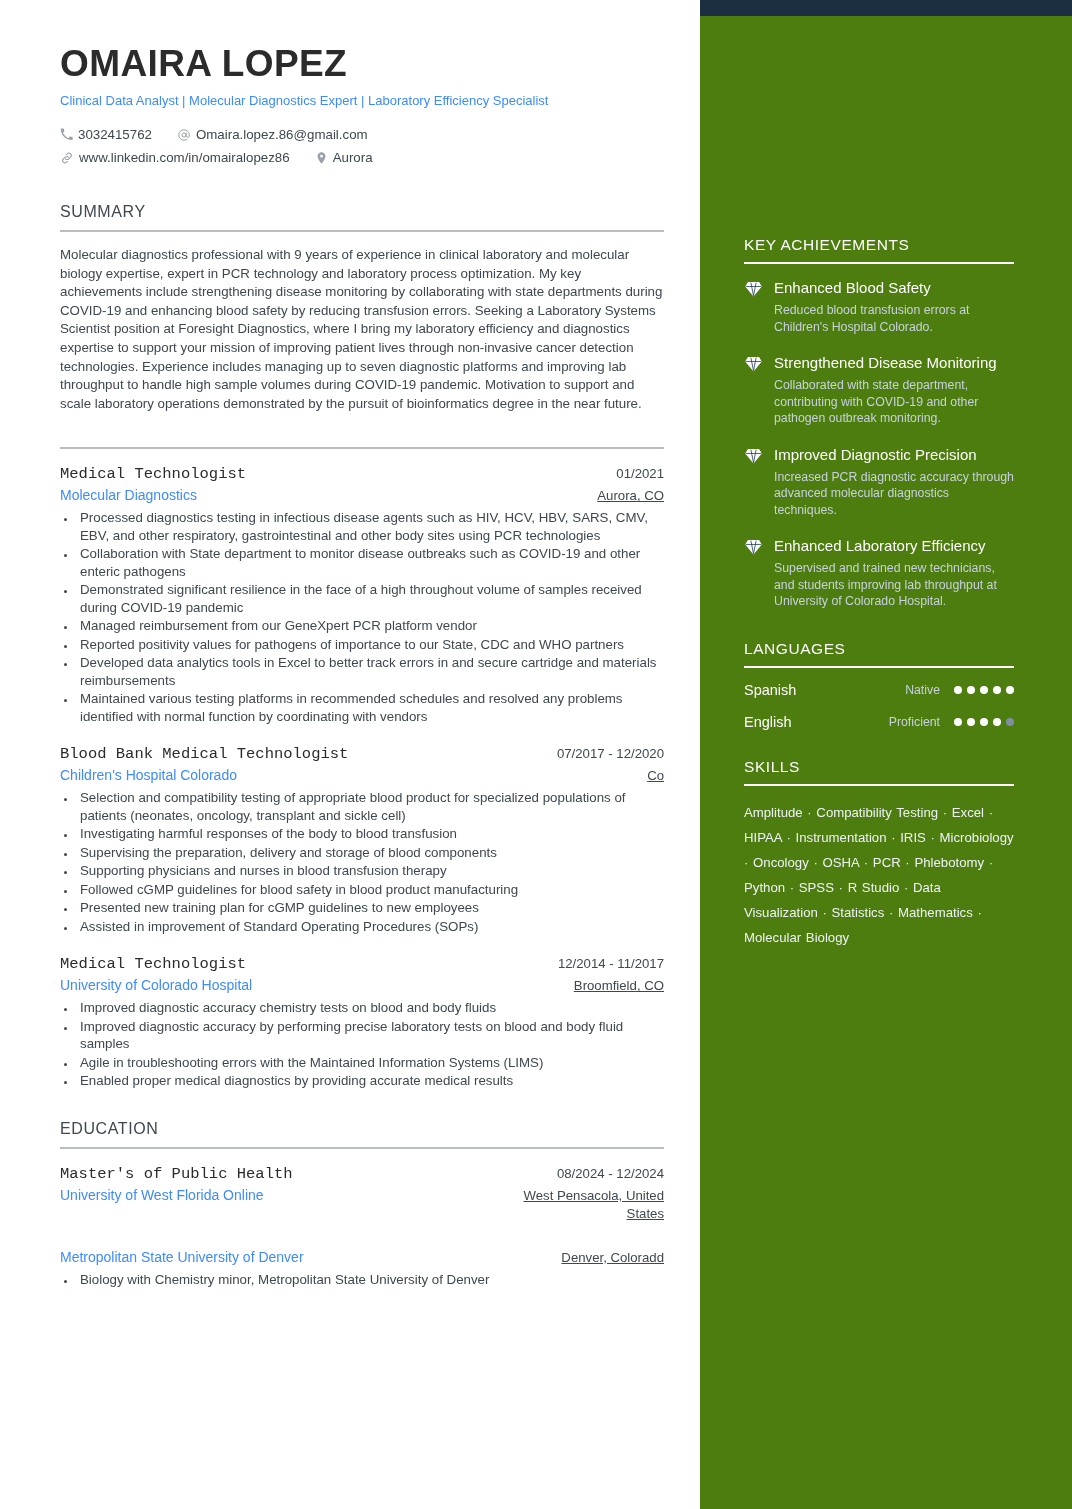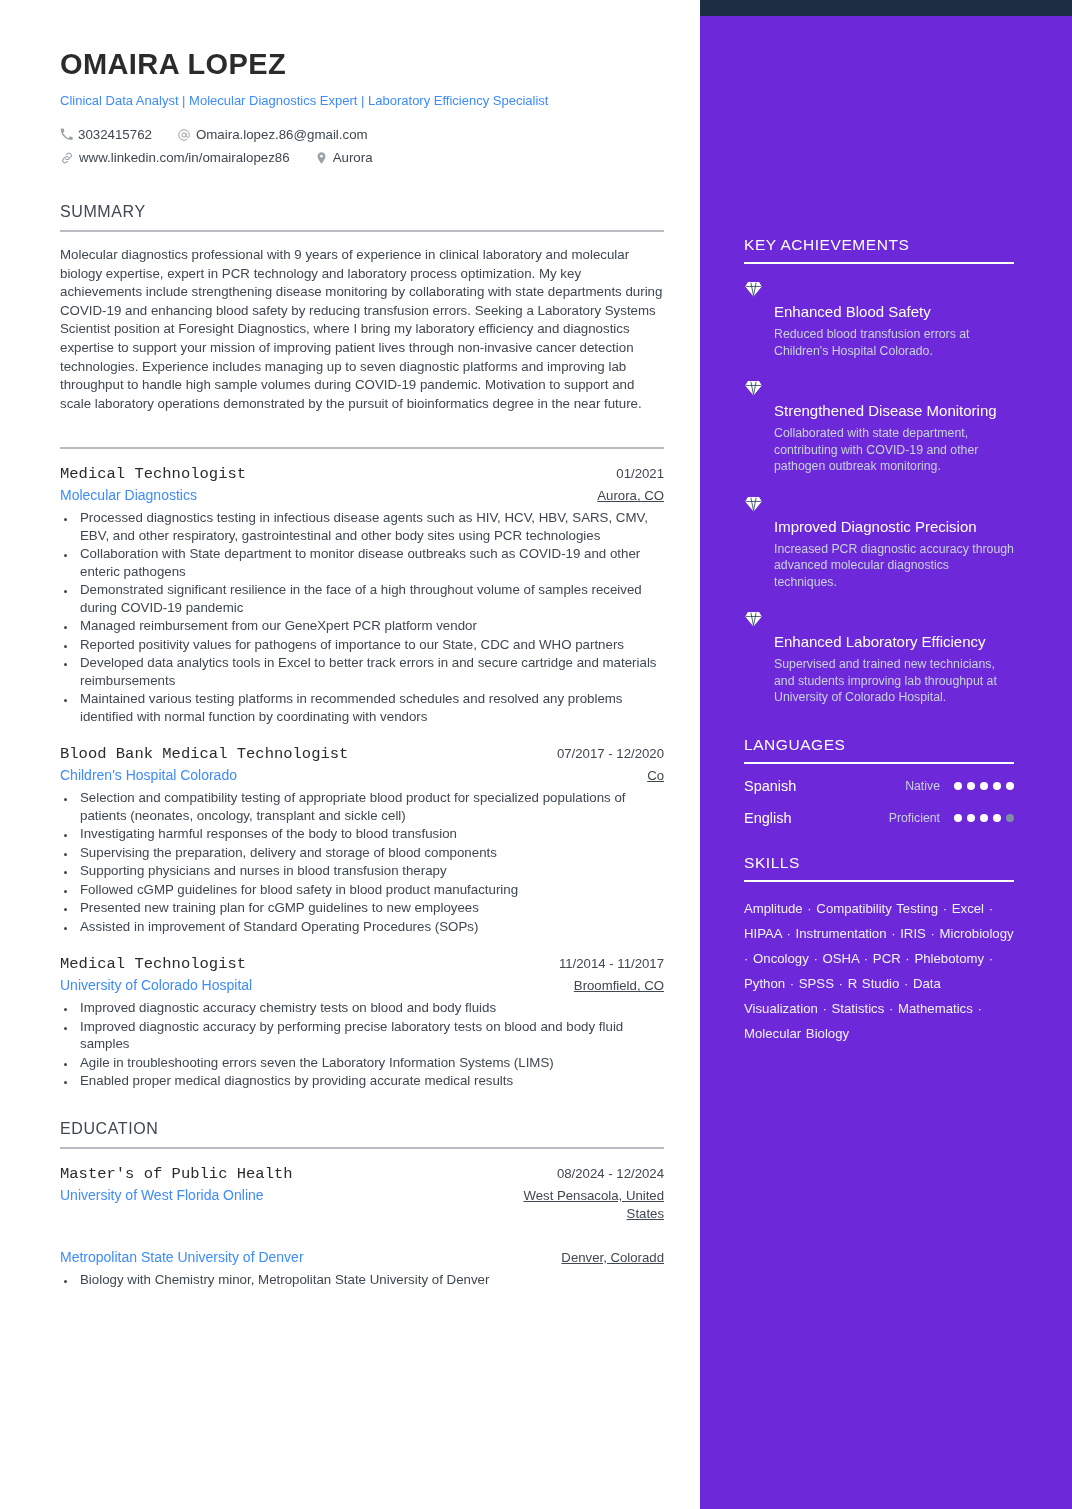--- a/index.html
+++ b/index.html
@@ -17,21 +17,21 @@
     background: #ffffff;
     overflow: hidden;
   }
 
   
   .sidebar {
     position: absolute;
     top: 0; right: 0;
     width: 372px;
     height: 1509px;
-    background: #6d28d9;
+    background: #4d7c0f;
   }
   .sidebar-topband {
     position: absolute;
     top: 0; left: 0;
     width: 372px;
     height: 16px;
     background: #1b2e42;
   }
   .sidebar-inner {
     position: absolute;
@@ -59,21 +59,21 @@
     display: flex;
     gap: 10px;
     margin-bottom: 18px;
   }
   .ach-icon {
     flex: 0 0 auto;
     width: 20px;
     padding-top: 2px;
     line-height: 0;
   }
-  .ach-body { flex: 1 1 auto; margin-top: 24px; }
+  .ach-body { flex: 1 1 auto; }
   .ach-title {
     font-size: 15px;
     color: #ffffff;
     line-height: 20px;
     margin-bottom: 4px;
   }
   .ach-desc {
     font-size: 12.3px;
     color: #c7d2dd;
     line-height: 16.5px;
@@ -113,21 +113,21 @@
   }
 
   
   .main {
     position: absolute;
     top: 0; left: 0;
     width: 700px;
     padding: 46px 36px 0 60px;
   }
   .name {
-    font-size: 29px;
+    font-size: 37px;
     font-weight: bold;
     letter-spacing: 0.4px;
     color: #2b2b2b;
     line-height: 36px;
     margin-bottom: 8px;
   }
   .headline {
     font-size: 13px;
     color: #3d8bfd;
     line-height: 21px;
@@ -404,30 +404,30 @@
               <li>Supervising the preparation, delivery and storage of blood components</li>
               <li>Supporting physicians and nurses in blood transfusion therapy</li>
               <li>Followed cGMP guidelines for blood safety in blood product manufacturing</li>
               <li>Presented new training plan for cGMP guidelines to new employees</li>
               <li>Assisted in improvement of Standard Operating Procedures (SOPs)</li>
             </ul>
           </div>
           <div class="entry">
             <div class="entry-row">
               <div class="entry-title">Medical Technologist</div>
-              <div class="entry-date">11/2014 - 11/2017</div>
+              <div class="entry-date">12/2014 - 11/2017</div>
             </div>
             <div class="entry-row">
               <div class="entry-org">University of Colorado Hospital</div>
               <div class="entry-loc">Broomfield, CO</div>
             </div>
             <ul class="bullets">
               <li>Improved diagnostic accuracy chemistry tests on blood and body fluids</li>
               <li>Improved diagnostic accuracy by performing precise laboratory tests on blood and body fluid samples</li>
-              <li>Agile in troubleshooting errors seven the Laboratory Information Systems (LIMS)</li>
+              <li>Agile in troubleshooting errors with the Maintained Information Systems (LIMS)</li>
               <li>Enabled proper medical diagnostics by providing accurate medical results</li>
             </ul>
           </div>
         </div>
     </section>
 
     <section class="section" style="margin-top:30px;">
       <div class="sec-title">EDUCATION</div>
       <div class="sec-rule"></div>
       <div id="edu-list">

